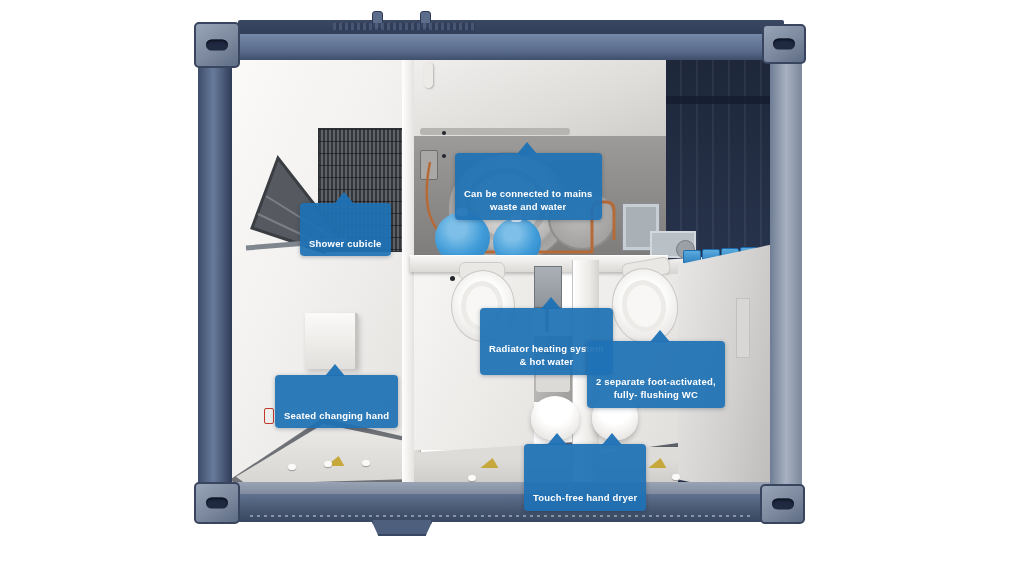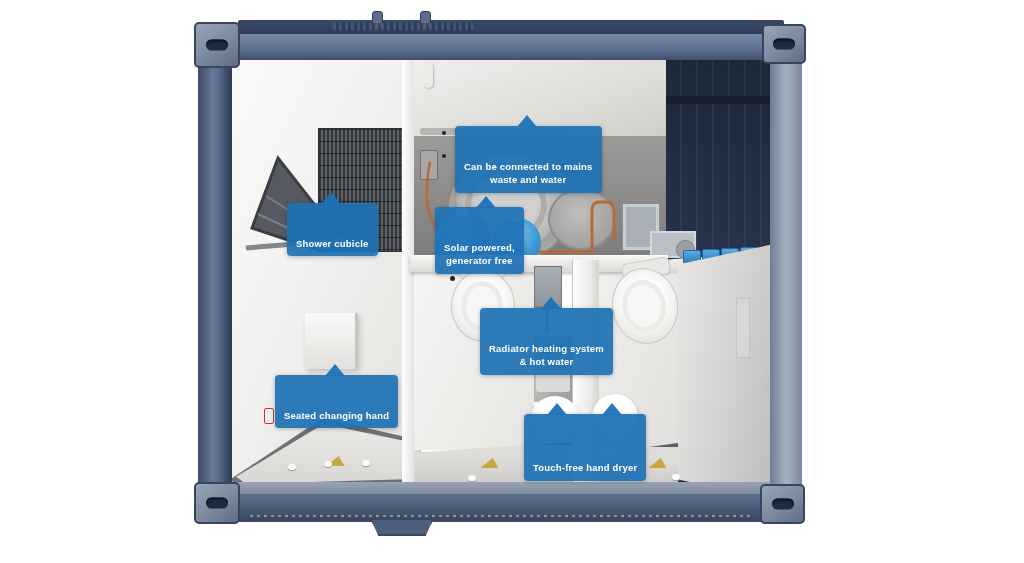--- a/index.html
+++ b/index.html
@@ -172,49 +172,49 @@
   <div class="abs casting" style="left:762px;top:24px;width:44px;height:40px;z-index:12;">
       <div class="hole"></div>
     </div>
   <div class="abs casting" style="left:194px;top:482px;width:46px;height:42px;z-index:12;">
       <div class="hole"></div>
     </div>
   <div class="abs casting" style="left:760px;top:484px;width:45px;height:40px;z-index:12;">
       <div class="hole"></div>
     </div>
 
-  <div class="callout" style="left:287px;top:203px;">
+  <div class="callout" style="left:300px;top:203px;">
     <span class="arrow" style="left:34px;"></span>
     <span>Shower cubicle</span>
   </div>
 
-  <div class="callout" style="left:455px;top:126px;">
+  <div class="callout" style="left:455px;top:153px;">
     <span class="arrow" style="left:62px;"></span>
     <span>Can be connected to mains
 waste and water</span>
   </div>
 
-  <div class="callout" style="left:435px;top:207px;">
-    <span class="arrow" style="left:41px;"></span>
-    <span>Solar powered,
-generator free</span>
-  </div>
 
 
   <div class="callout" style="left:480px;top:308px;">
     <span class="arrow" style="left:61px;"></span>
     <span>Radiator heating system
 &amp; hot water</span>
   </div>
 
+  <div class="callout" style="left:587px;top:341px;">
+    <span class="arrow" style="left:63px;"></span>
+    <span>2 separate foot-activated,
+fully- flushing WC</span>
+  </div>
 
   <div class="callout" style="left:275px;top:375px;">
     <span class="arrow" style="left:50px;"></span>
     <span>Seated changing hand</span>
   </div>
 
-  <div class="callout" style="left:524px;top:414px;">
+  <div class="callout" style="left:524px;top:444px;">
     <span class="arrow" style="left:23px;"></span>
     <span class="arrow" style="left:78px;"></span>
     <span>Touch-free hand dryer</span>
   </div>
 
 </div>
 
 </body></html>

